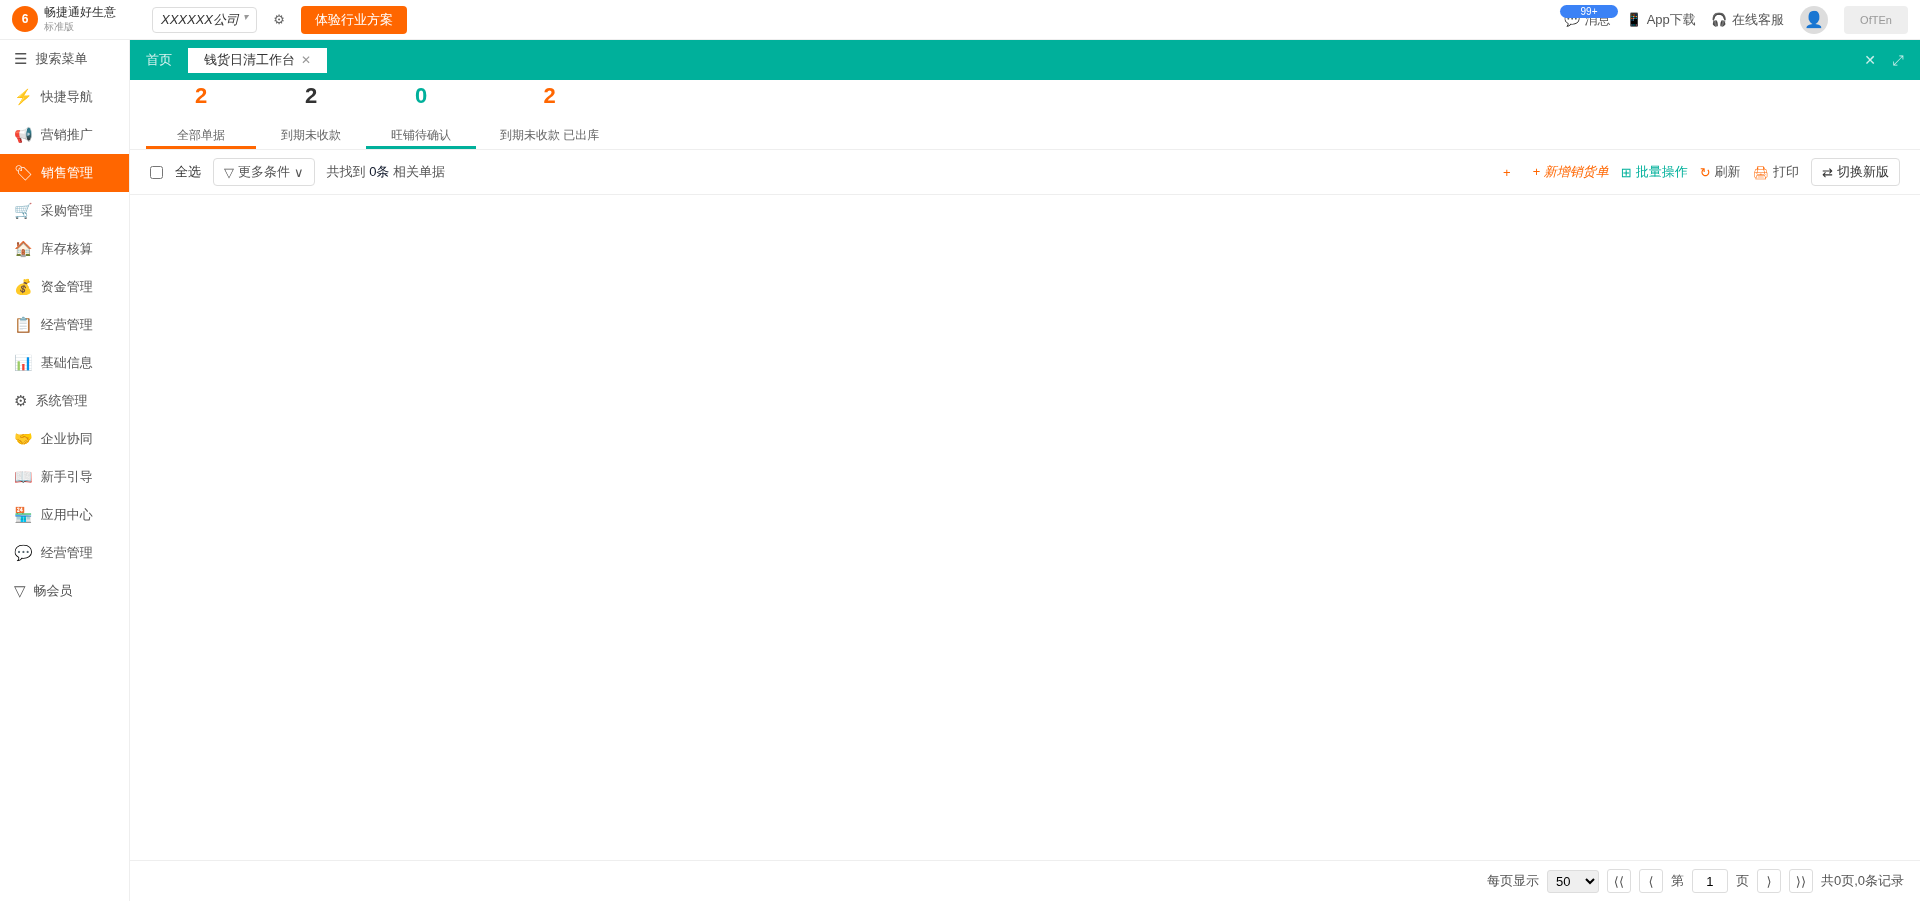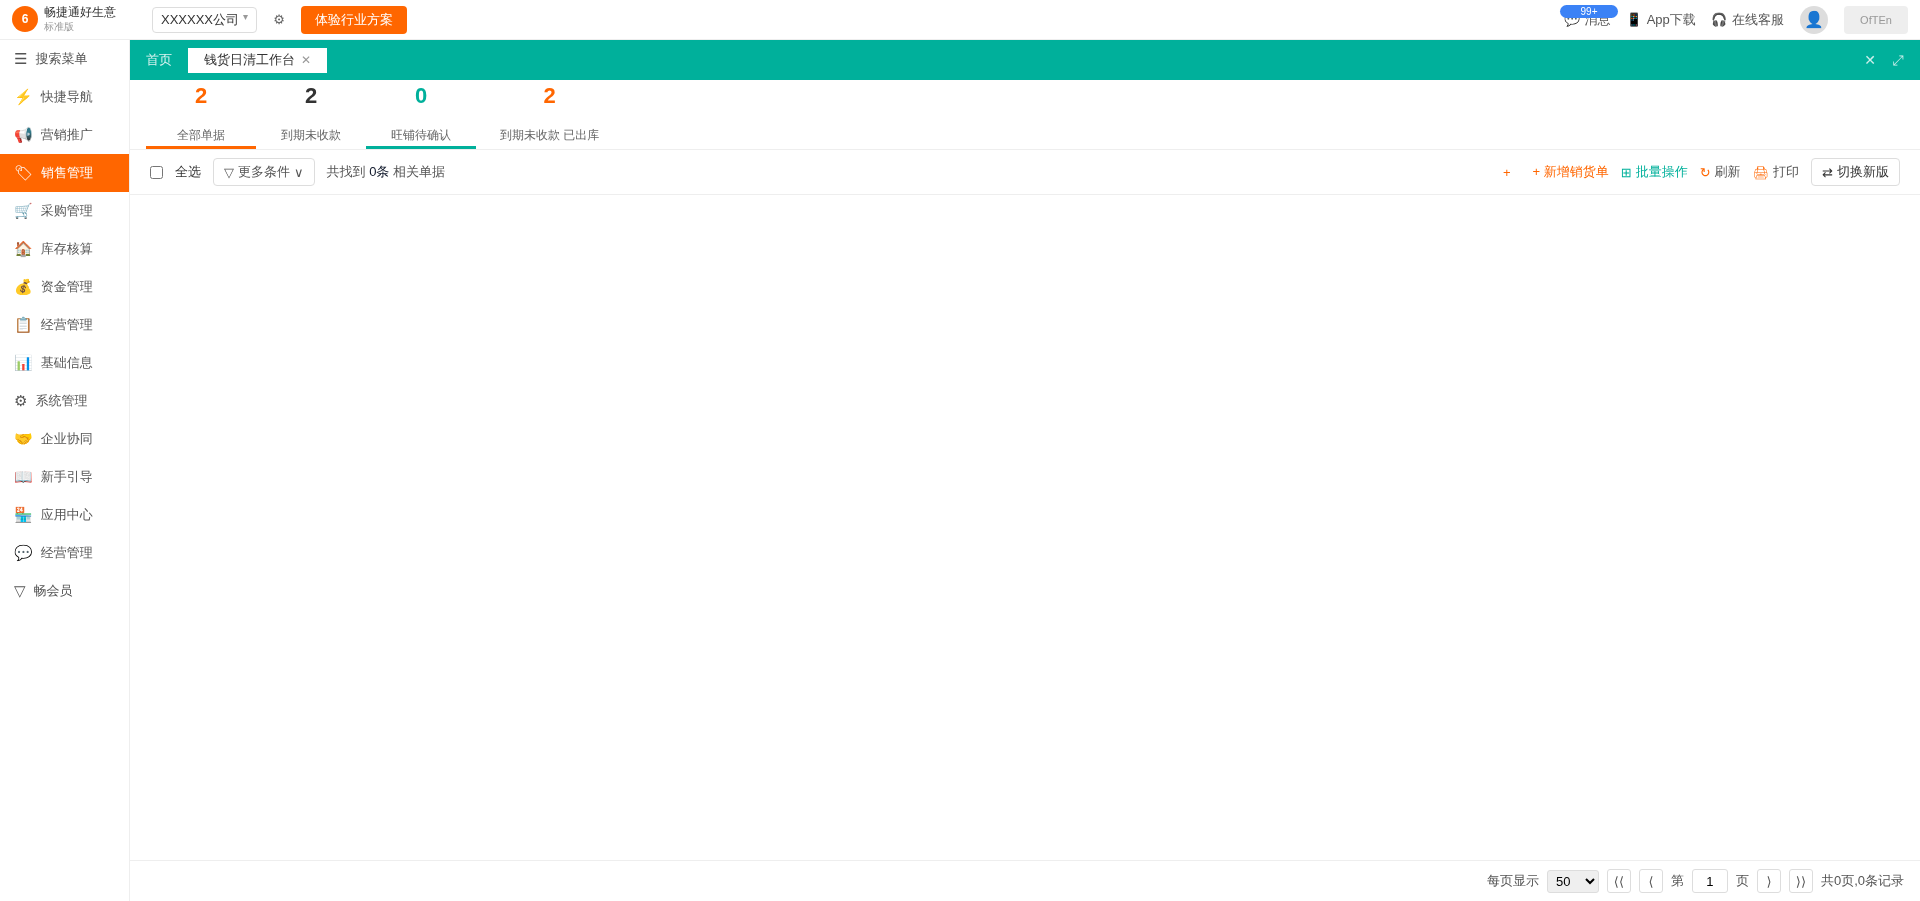--- a/index.html
+++ b/index.html
@@ -29,21 +29,21 @@
       border-radius: 50%;
       display: flex; align-items: center; justify-content: center;
       color: #fff; font-weight: bold; font-size: 12px;
     }
     .logo-text { font-size: 12px; color: #333; line-height: 1.2; }
     .logo-sub { font-size: 10px; color: #999; }
     .company-selector {
       display: flex; align-items: flex-start; gap: 4px;
       border: 1px solid #ddd; border-radius: 4px;
       padding: 3px 8px; cursor: pointer; margin-left: 10px;
-      font-size: 13px; color: #333;
+      font-size: 13px; color: #333; font-style: italic;
     }
     .company-selector .chevron { font-size: 10px; color: #999; }
     .settings-btn {
       margin-left: 8px; width: 28px; height: 28px;
       display: flex; align-items: center; justify-content: center;
       cursor: pointer; color: #666;
     }
     .try-btn {
       background: #ff6600; color: #fff;
       border: none; border-radius: 4px;
@@ -376,21 +376,21 @@
     </div>
     <span class="found-text">
       <span>共找到</span>
       <span class="found-count">0条</span>
       <span>相关单据</span>
     </span>
 
     <div class="toolbar-right">
       <div class="toolbar-btn primary">
         <span>+</span>
-        <span style="margin-left:18px;">+ 新增销货单</span>
+        <span style="margin-left:18px;font-style:italic;">+ 新增销货单</span>
       </div>
       <div class="toolbar-btn">
         <span style="color:#00b09b;">⊞</span>
         <span style="color:#00b09b;">批量操作</span>
       </div>
       <div class="toolbar-btn">
         <span style="color:#ff6600;">↻</span>
         <span>刷新</span>
       </div>
       <div class="toolbar-btn">

